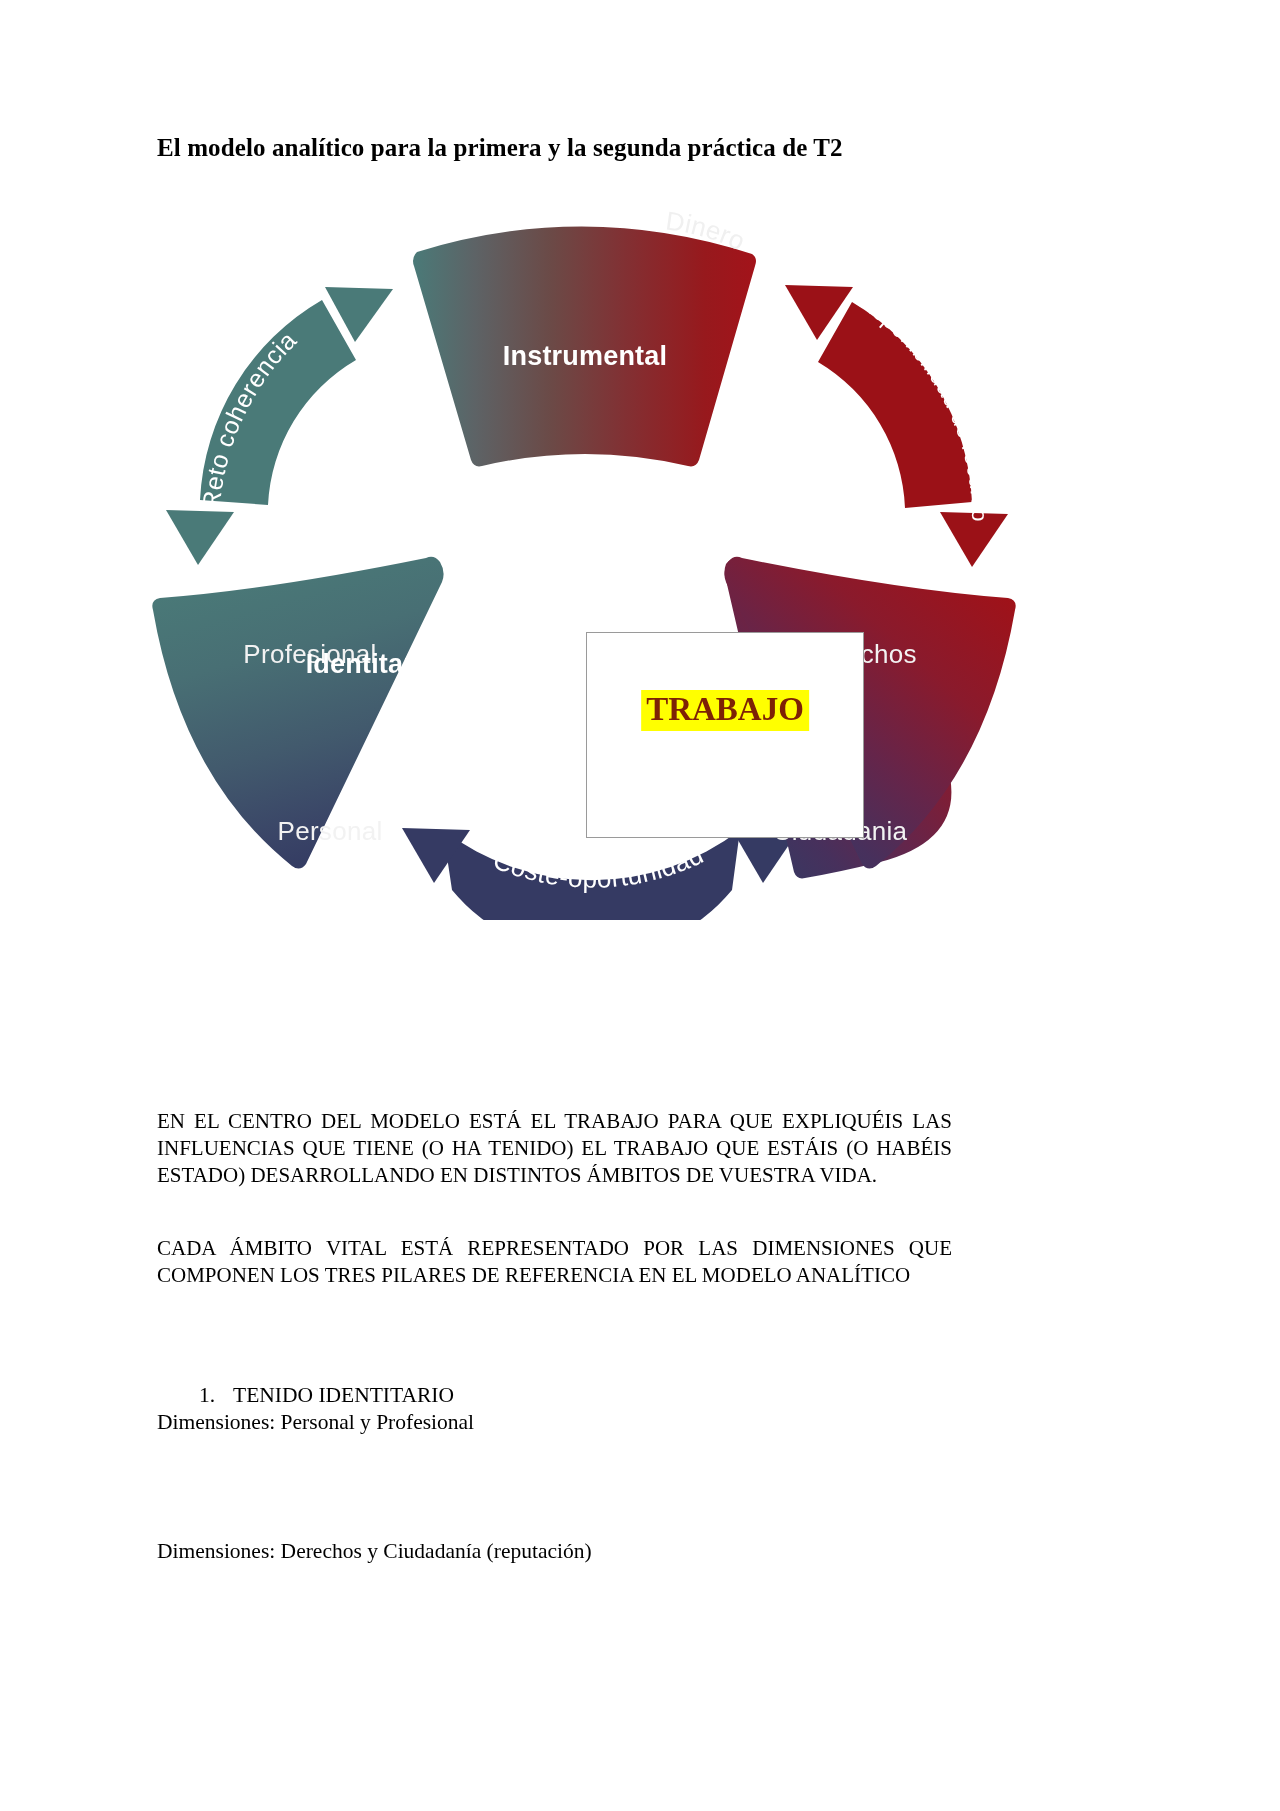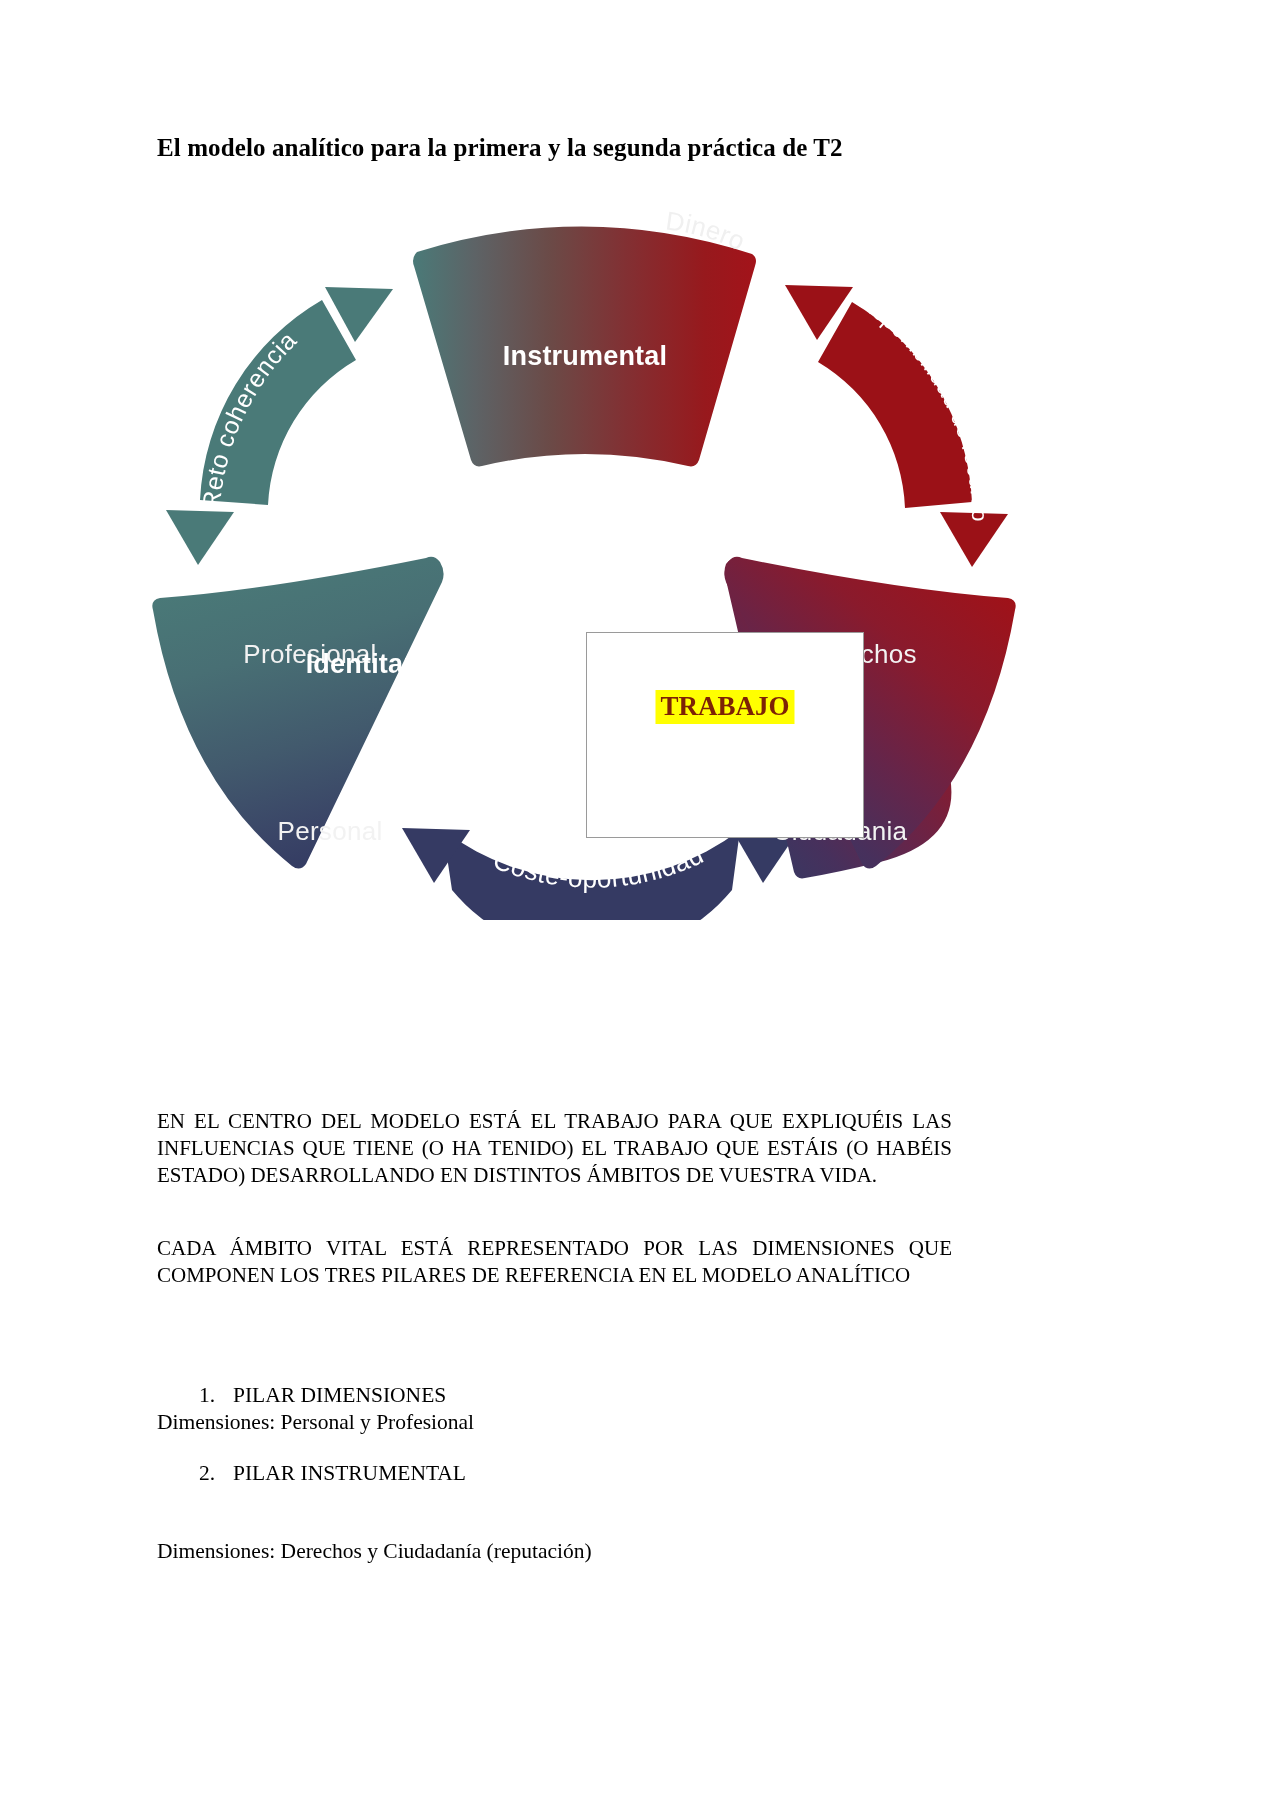--- a/index.html
+++ b/index.html
@@ -55,21 +55,21 @@
   }
   .trabajo {
     position: absolute;
     left: 50%;
     top: 57px;
     transform: translateX(-50%);
     background: #ffff00;
     color: #7d2205;
     font-family: "Liberation Serif", serif;
     font-weight: bold;
-    font-size: 27px;
+    font-size: 33px;
     line-height: 1.12;
     padding: 1px 5px 3px 5px;
     white-space: nowrap;
   }
   .body-text {
     position: absolute;
     left: 157px;
     width: 795px;
     font-family: "Liberation Serif", serif;
     font-size: 21px;
@@ -235,28 +235,25 @@
       <div class="trabajo">TRABAJO</div>
     </div>
   </div>
 
   <div class="body-text" id="para-1">EN EL CENTRO DEL MODELO ESTÁ EL TRABAJO PARA QUE EXPLIQUÉIS LAS INFLUENCIAS QUE TIENE (O HA TENIDO) EL TRABAJO QUE ESTÁIS (O HABÉIS ESTADO) DESARROLLANDO EN DISTINTOS ÁMBITOS DE VUESTRA VIDA.</div>
 
   <div class="body-text" id="para-2">CADA ÁMBITO VITAL ESTÁ REPRESENTADO POR LAS DIMENSIONES QUE COMPONEN LOS TRES PILARES DE REFERENCIA EN EL MODELO ANALÍTICO</div>
 
   <div class="list-block" id="list-1">
     <div class="li-head">
-      <span class="li-num">1.</span><span>PILAR DIMENSIONES</span>
+      <span class="li-num">1.</span><span>TENIDO IDENTITARIO</span>
     </div>
     <div class="li-dim">Dimensiones: Personal y Profesional</div>
   </div>
 
   <div class="list-block" id="list-2">
-    <div class="li-head">
-      <span class="li-num">2.</span><span>PILAR INSTRUMENTAL</span>
-    </div>
   </div>
 
   <div class="list-block" id="list-3">
     <div class="li-dim">Dimensiones: Derechos y Ciudadanía (reputación)</div>
   </div>
 
 </div>
 
 </body></html>

